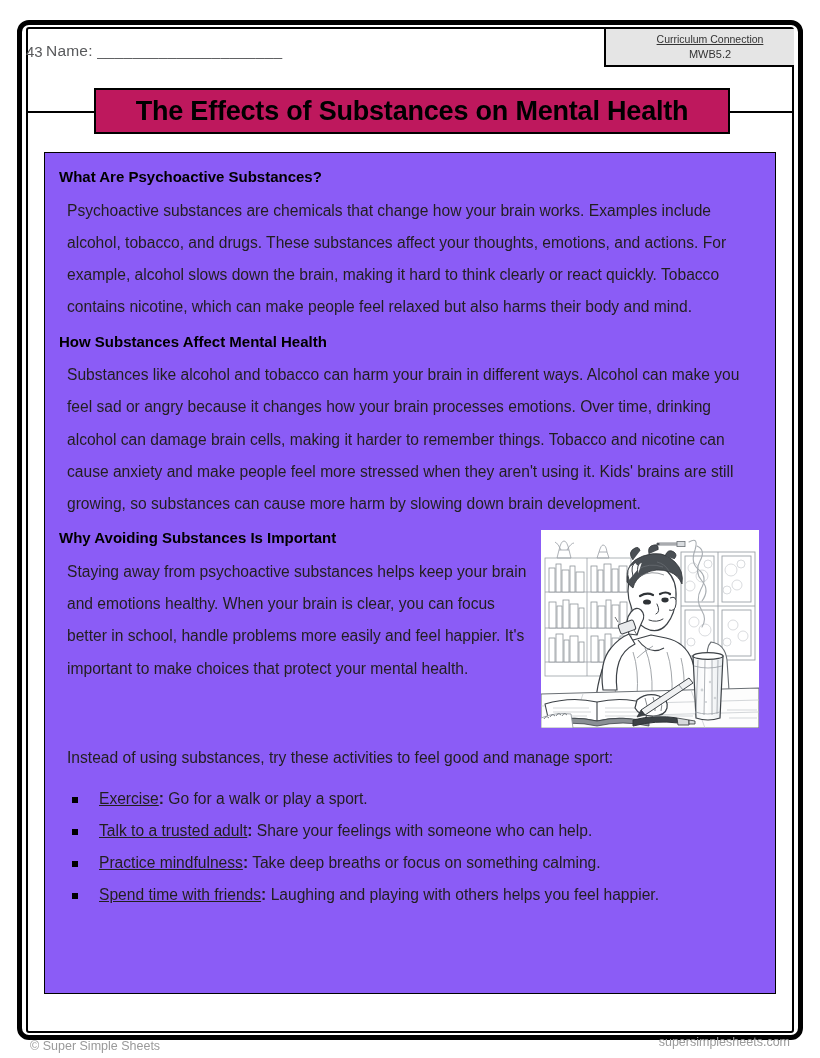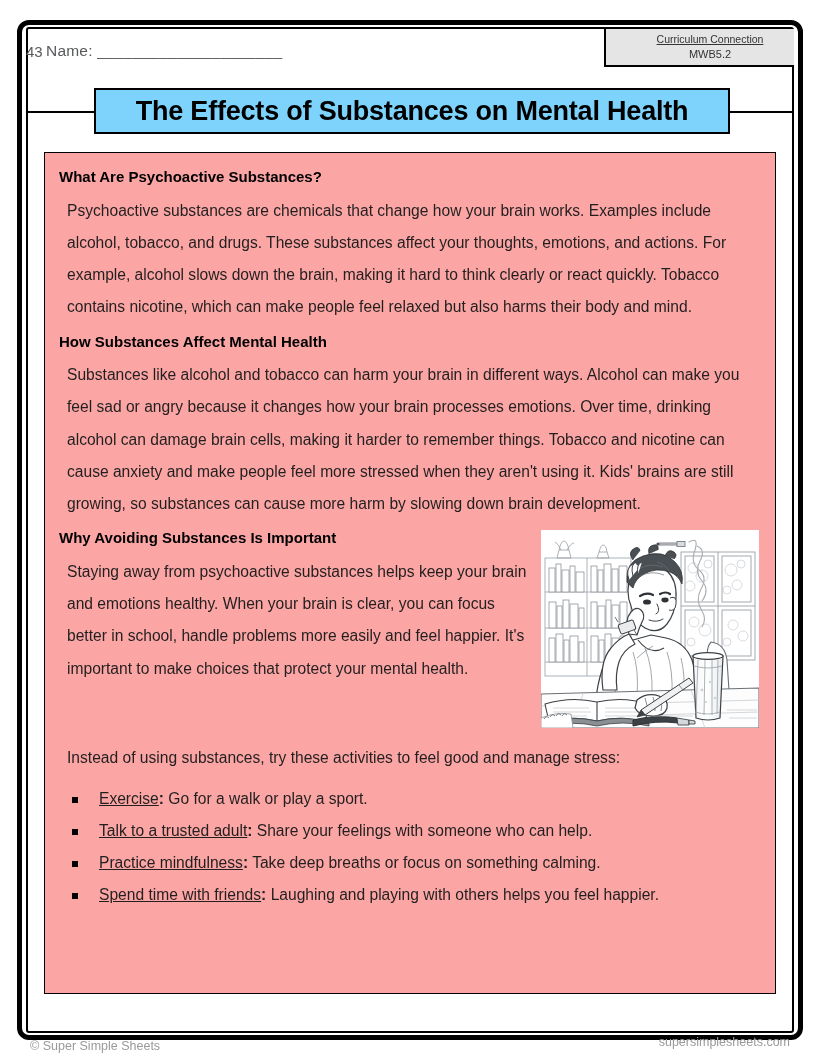--- a/index.html
+++ b/index.html
@@ -113,21 +113,21 @@
   .title-rule.left  { left: 0px;  width: 72px; }
   .title-rule.right { right: 0px; width: 72px; }
   .title-box {
     position: absolute;
     left: 68px;
     top: 0px;
     width: 636px;
     height: 46px;
     box-sizing: border-box;
     border: 2px solid #000;
-    background: #7dd3fc;
+    background: #be185d;
     display: flex;
     align-items: center;
     justify-content: center;
   }
   .title-text {
     font-size: 27px;
     font-weight: bold;
     color: #000;
     letter-spacing: -0.2px;
     white-space: nowrap;
@@ -135,21 +135,21 @@
 
   
   .content-box {
     position: absolute;
     left: 44px;
     top: 152px;
     width: 732px;
     height: 842px;
     box-sizing: border-box;
     border: 1.5px solid #000;
-    background: #fca5a5;
+    background: #8b5cf6;
     padding: 14px 16px 10px 14px;
     overflow: hidden;
   }
 
   .sec-head {
     font-size: 15px;
     font-weight: bold;
     color: #000;
     margin: 0 0 6px 0;
     line-height: 1.3;
@@ -527,21 +527,21 @@
             <path d="M186 180 h30"></path>
             <path d="M188 188 h28"></path>
           </g>
         </svg>
       </div>
 
       <h2 class="sec-head">Why Avoiding Substances Is Important</h2>
       <p class="body-text">Staying away from psychoactive substances helps keep your brain and emotions healthy. When your brain is clear, you can focus better in school, handle problems more easily and feel happier. It's important to make choices that protect your mental health.</p>
     </div>
 
-    <p class="body-text">Instead of using substances, try these activities to feel good and manage stress:</p>
+    <p class="body-text">Instead of using substances, try these activities to feel good and manage sport:</p>
 
     <ul class="bullets">
       <li>
         <span class="sq"></span>
         <span class="term">Exercise</span><span class="colon">:</span><span> Go for a walk or play a sport.</span>
       </li>
       <li>
         <span class="sq"></span>
         <span class="term">Talk to a trusted adult</span><span class="colon">:</span><span> Share your feelings with someone who can help.</span>
       </li>

